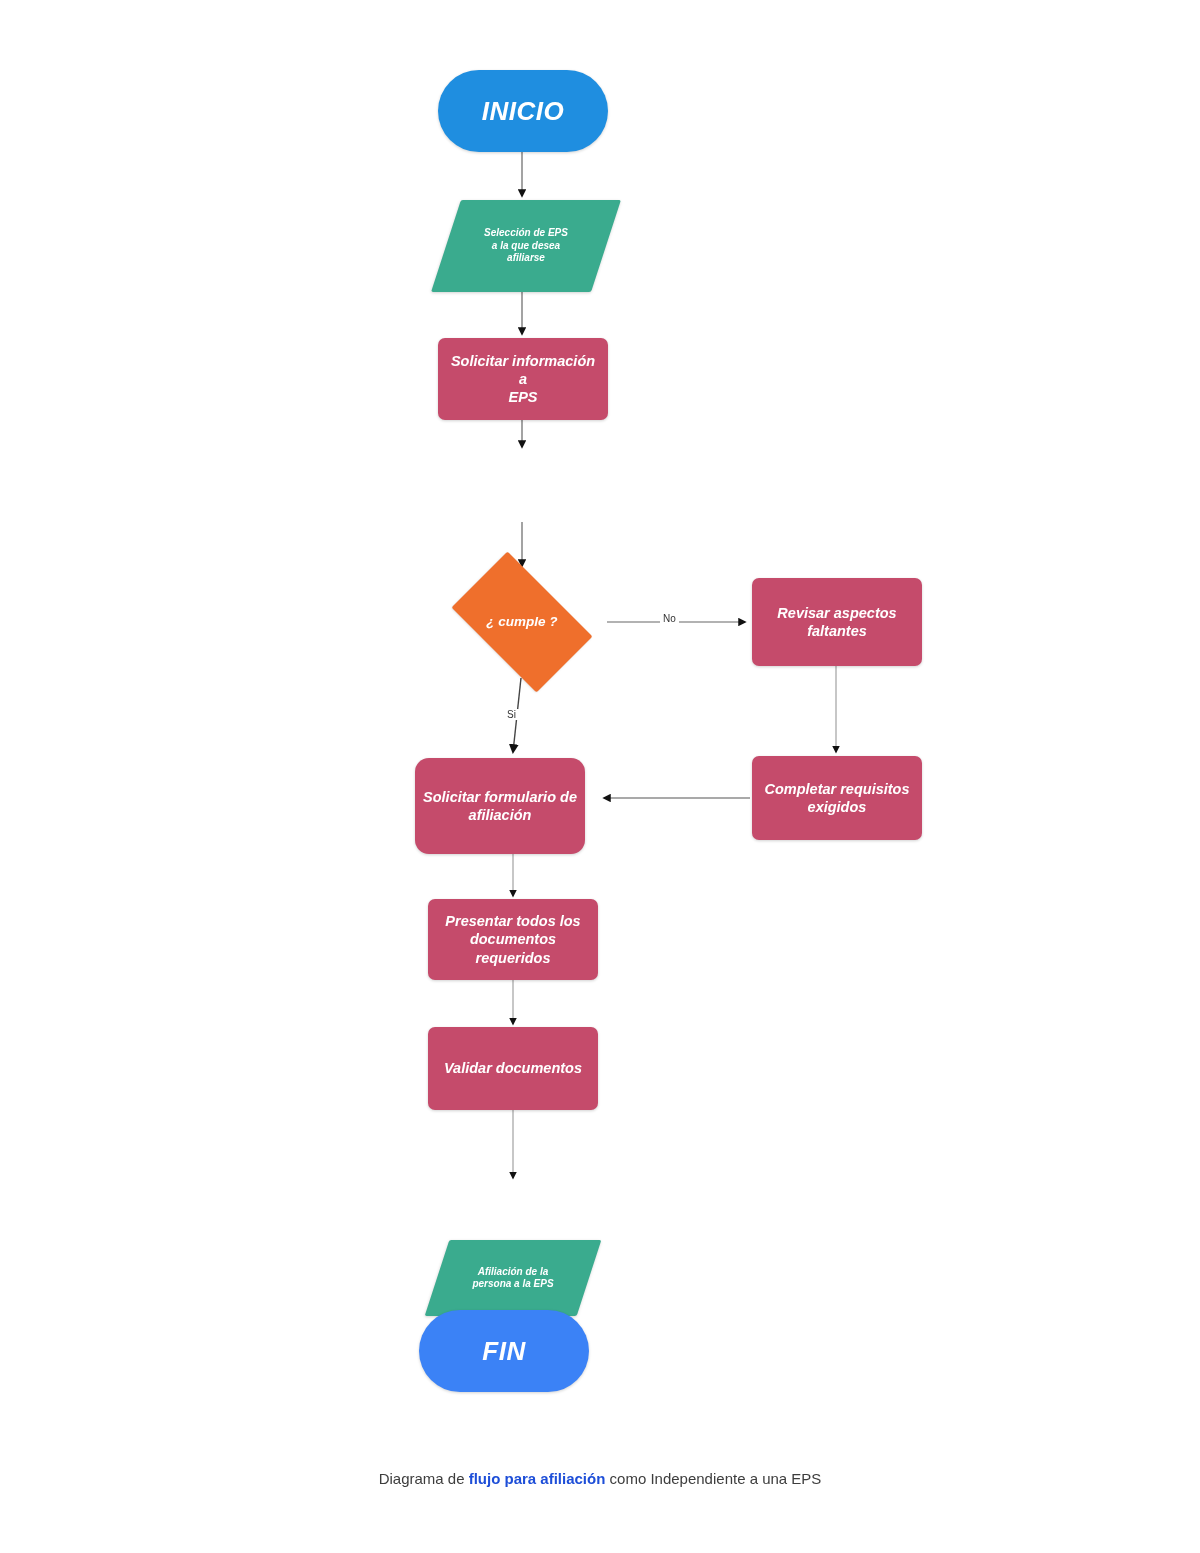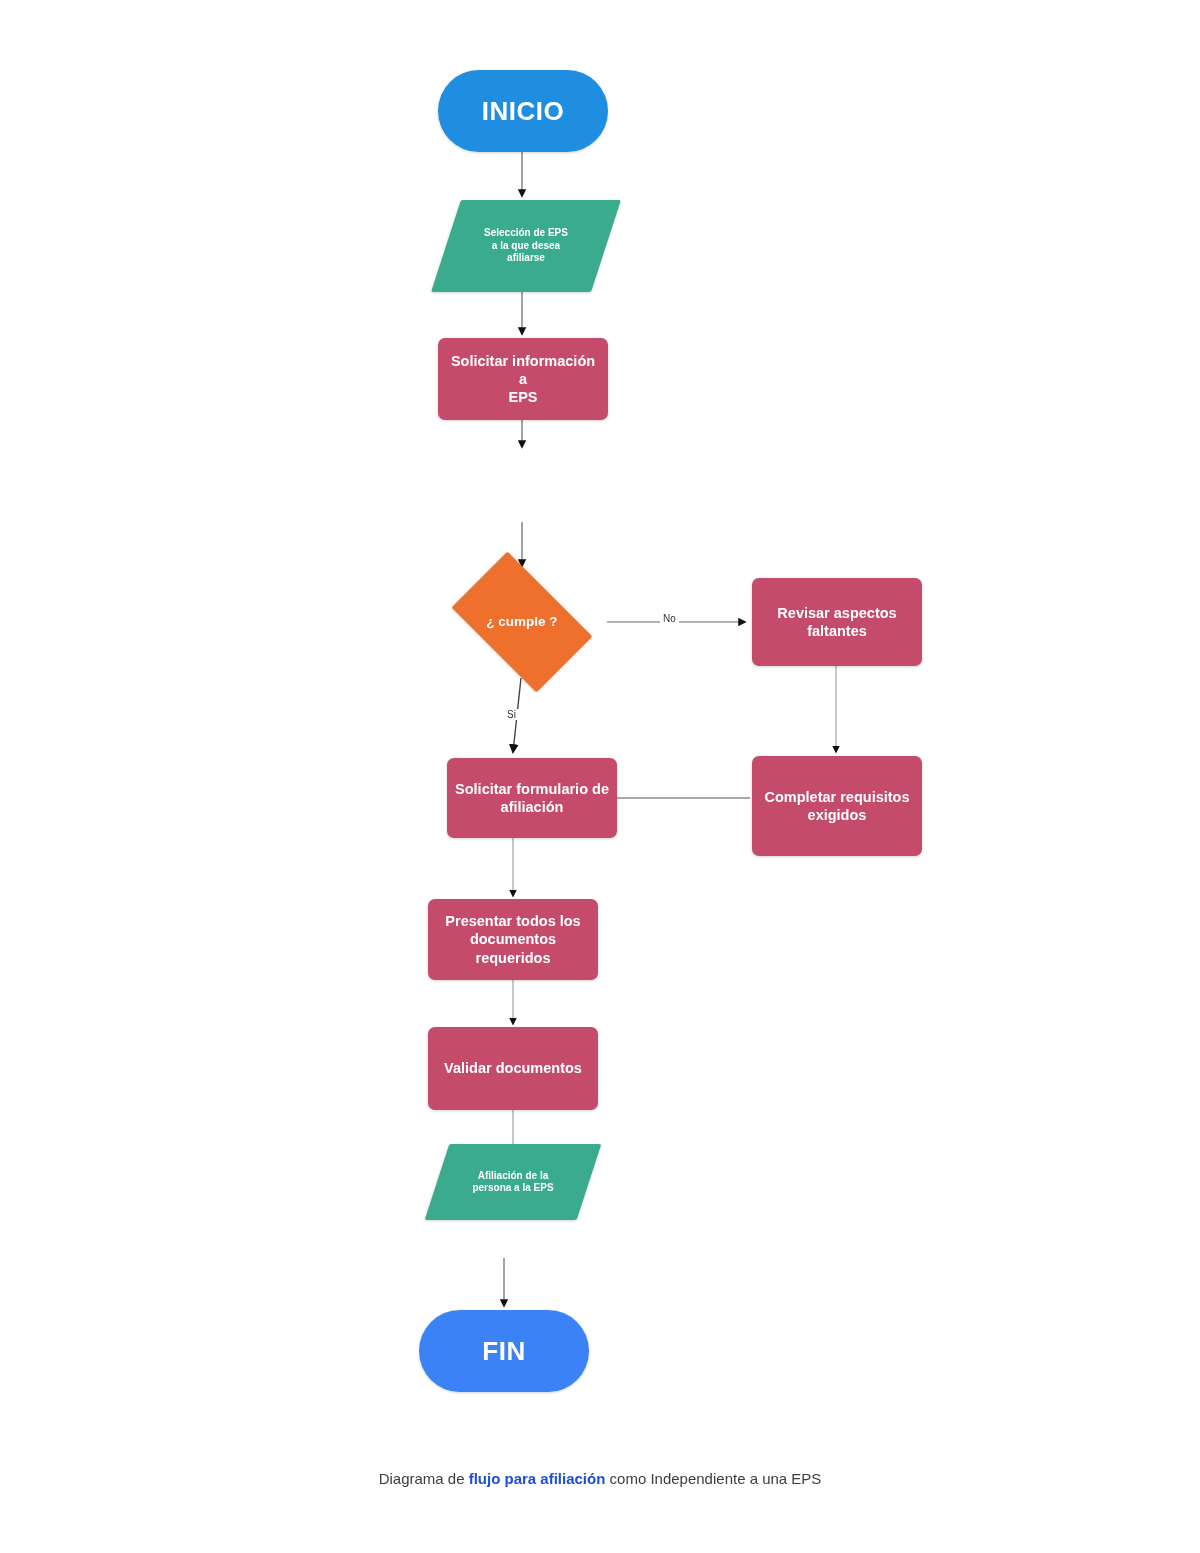--- a/index.html
+++ b/index.html
@@ -29,20 +29,21 @@
   .node {
     position: absolute;
     box-sizing: border-box;
     display: flex;
     align-items: center;
     justify-content: flex-end;
     text-align: center;
     color: #ffffff;
     line-height: 1.25;
     z-index: 3;
+    font-style: italic;
   }
   .node-label {
     display: block;
     width: 100%;
     padding: 0 8px;
     box-sizing: border-box;
     white-space: pre-line;
   }
   
   .terminator {
@@ -179,41 +180,41 @@
   <div class="node process" style="left:752px; top:578px; width:170px; height:88px; background:#c54b6b;">
     <span class="node-label">Revisar aspectos
 faltantes</span>
   </div>
 
   <div class="node decision" style="left:437px; top:566px; width:170px; height:112px;">
     <span class="diamond-bg" style="background:#ef6f2c;"></span>
     <span class="node-label">¿ cumple ?</span>
   </div>
 
-  <div class="node process" style="left:752px; top:756px; width:170px; height:100px; background:#c54b6b;">
+  <div class="node process" style="left:752px; top:756px; width:170px; height:84px; background:#c54b6b;">
     <span class="node-label">Completar requisitos
 exigidos</span>
   </div>
 
-  <div class="node process" style="left:447px; top:758px; width:170px; height:80px; background:#c54b6b;">
+  <div class="node process" style="left:415px; top:758px; width:170px; height:96px; background:#c54b6b;border-radius:14px;">
     <span class="node-label">Solicitar formulario de
 afiliación</span>
   </div>
 
   <div class="node process" style="left:428px; top:899px; width:170px; height:81px; background:#c54b6b;">
     <span class="node-label">Presentar todos los
 documentos
 requeridos</span>
   </div>
 
   <div class="node process" style="left:428px; top:1027px; width:170px; height:83px; background:#c54b6b;">
     <span class="node-label">Validar documentos</span>
   </div>
 
-  <div class="node data-shape" style="left:437px; top:1144px; width:152px; height:76px;">
+  <div class="node data-shape" style="left:437px; top:1240px; width:152px; height:76px;">
     <span class="skew-bg" style="background:#3aab8e;"></span>
     <span class="node-label">Afiliación de la
 persona a la EPS</span>
   </div>
 
   <div class="node terminator" style="left:419px; top:1310px; width:170px; height:82px; background:#3b82f6;">
     <span class="node-label">FIN</span>
   </div>
 
   <div class="edge-label" style="left:660px; top:613px;">No</div>

